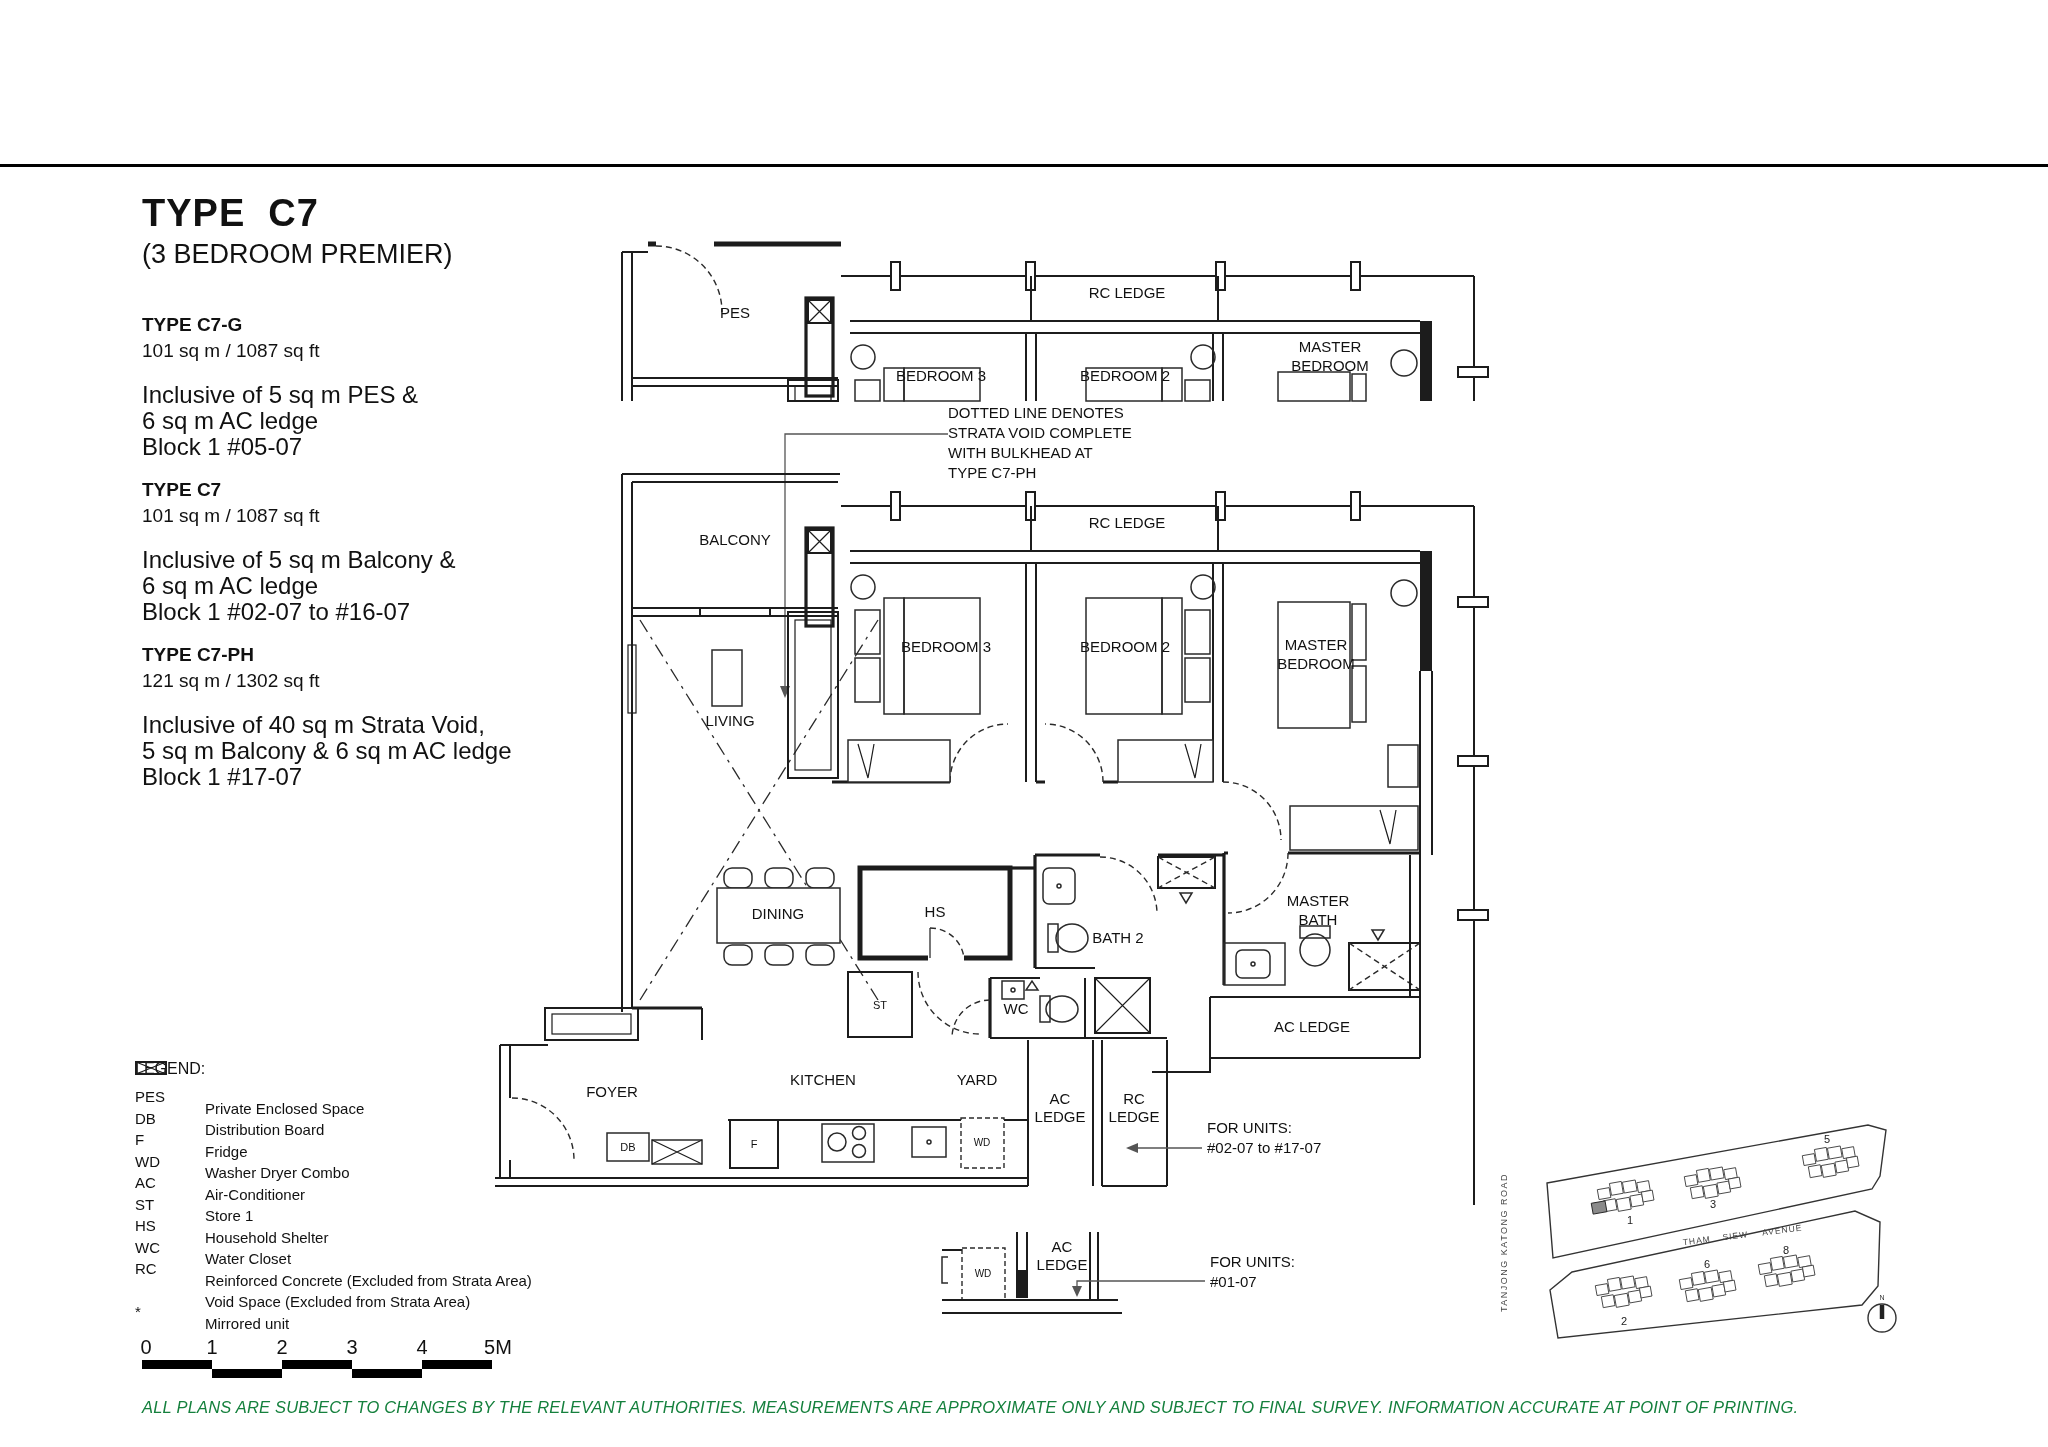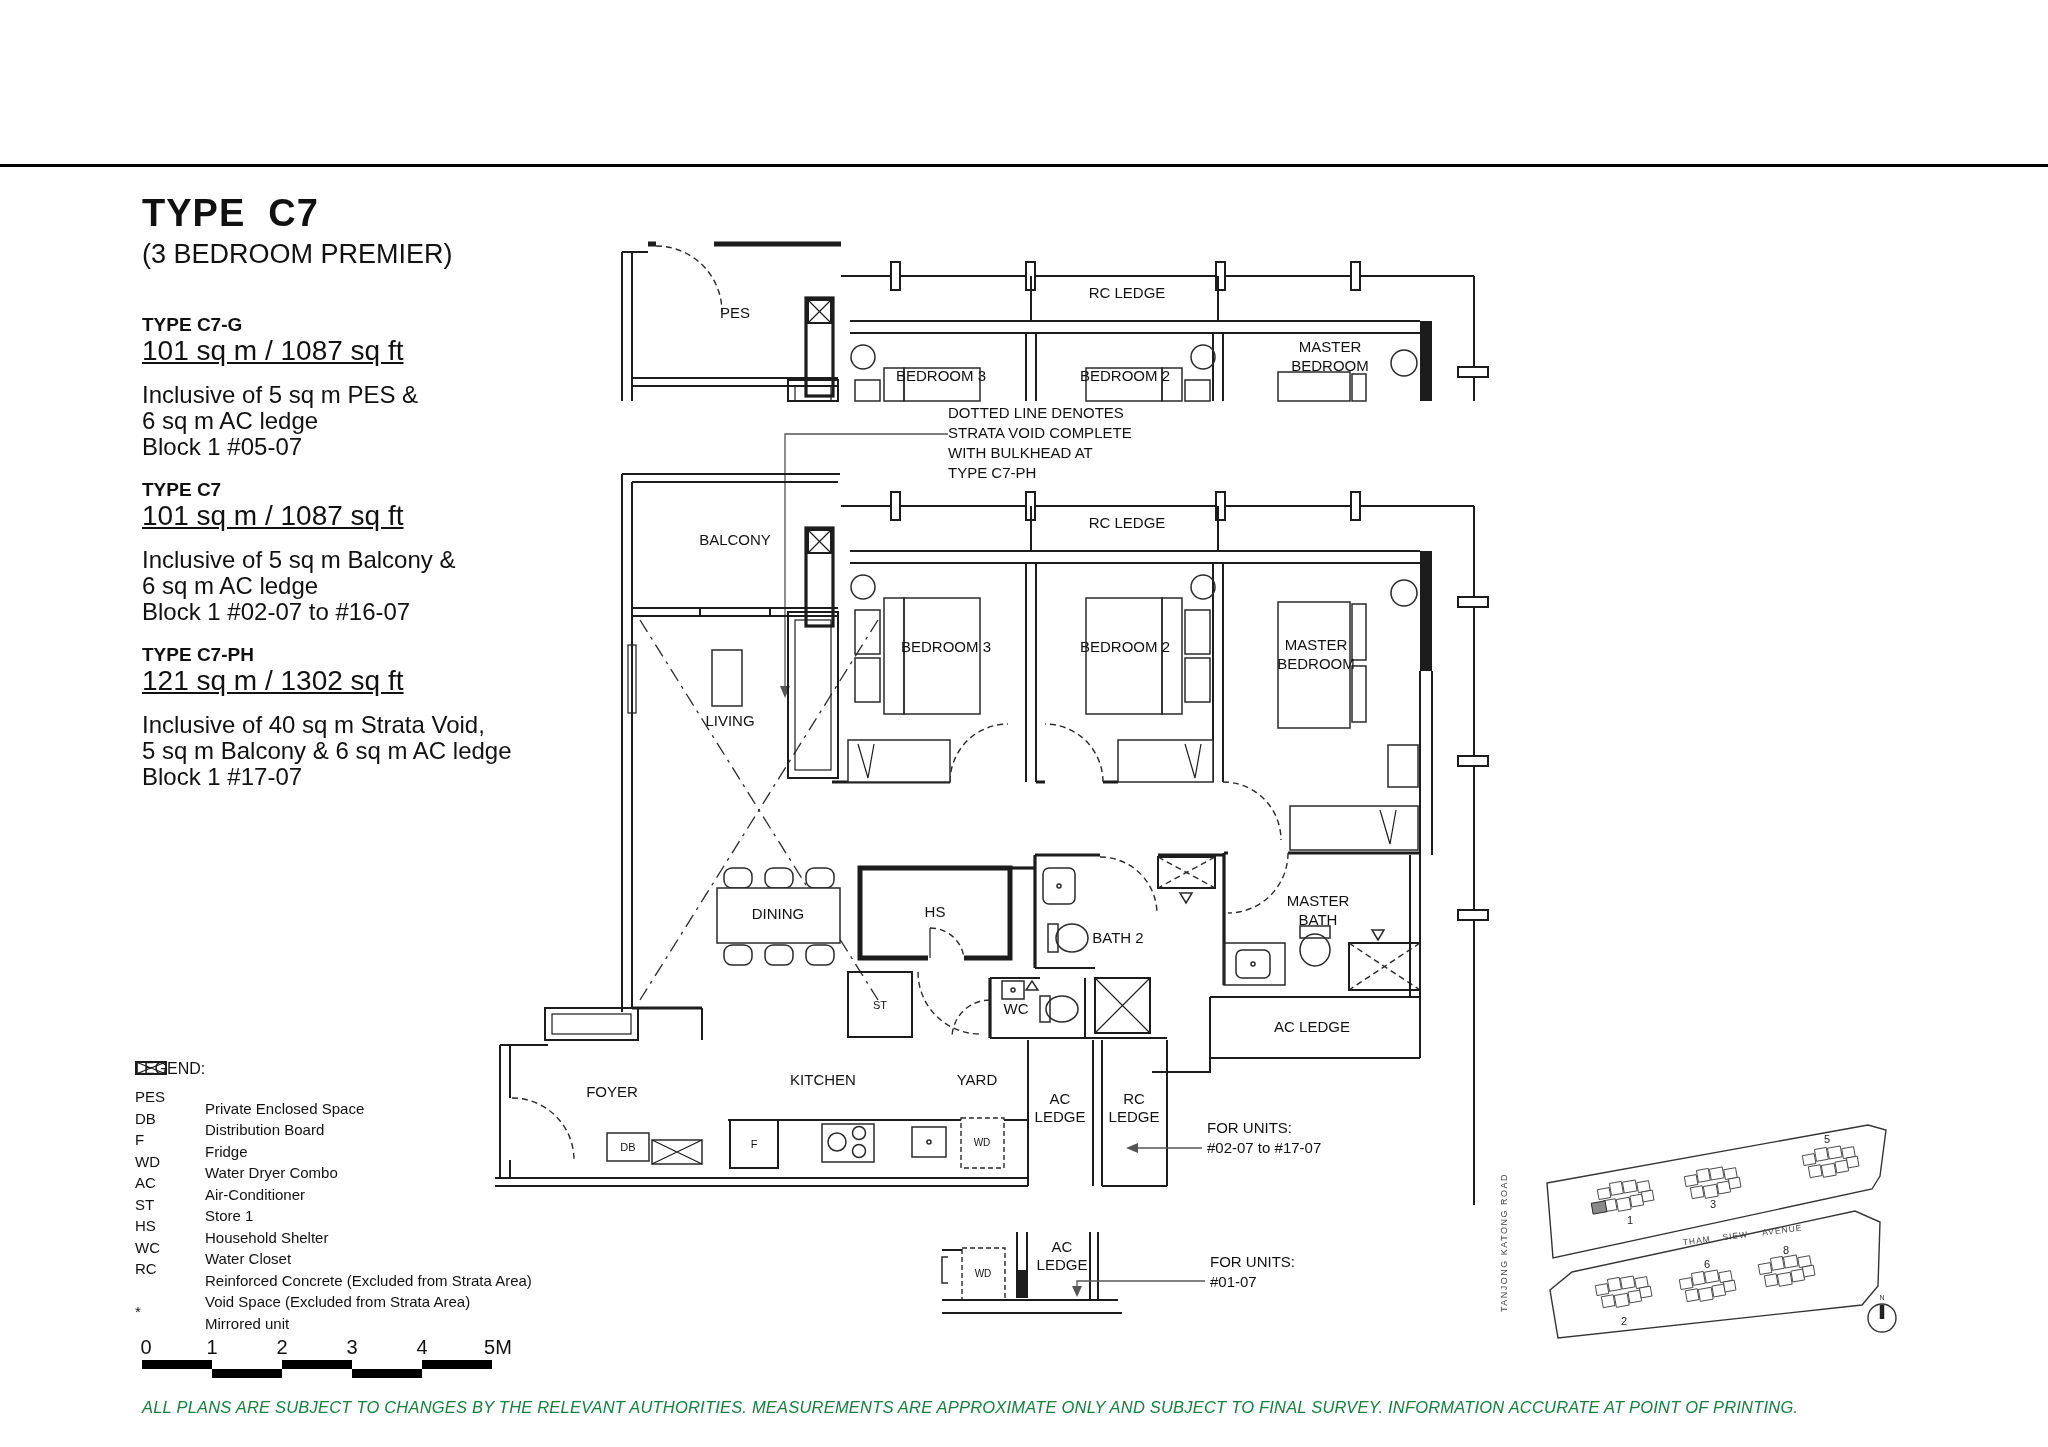--- a/index.html
+++ b/index.html
@@ -4,21 +4,21 @@
 <style>
   html,body{margin:0;padding:0;background:#fff;}
   body{width:2048px;height:1447px;position:relative;font-family:"Liberation Sans",sans-serif;color:#111;overflow:hidden;}
   .topline{position:absolute;left:0;right:0;top:164px;height:3px;background:#000;}
   .leftcol{position:absolute;left:142px;top:192px;width:380px;}
   .title{font-size:38px;font-weight:bold;white-space:pre;letter-spacing:1px;}
   .subtitle{font-size:27px;font-weight:normal;margin-top:4px;}
   .variant{position:absolute;left:142px;width:420px;}
   .v0{top:312px}.v1{top:477px}.v2{top:642px}
   .vname{font-size:19px;font-weight:bold;line-height:26px;}
-  .varea{font-size:28px;line-height:26px;text-decoration:underline;}
+  .varea{font-size:19px;line-height:26px;}
   .vlines{margin-top:18px;font-size:24px;line-height:26px;}
   .legend{position:absolute;left:135px;top:1060px;width:420px;}
   .lg-title{font-size:16px;margin-bottom:8px;}
   .lg-row{display:flex;height:21.5px;align-items:center;font-size:15px;}
   .lg-abbr{width:70px;flex:0 0 70px;}
   .lg-desc{flex:1;margin-top:23px;}
   .scalebar{position:absolute;left:142px;top:1336px;width:380px;}
   .sb-nums{position:relative;height:24px;font-size:20px;}
   .sb-nums span{position:absolute;transform:translateX(-50%);}
   .sb-bar{position:relative;height:20px;width:352px;}
@@ -92,21 +92,21 @@
   <div class="lg-row">
       <span class="lg-abbr">DB</span>
       <span class="lg-desc">Distribution Board</span>
     </div>
   <div class="lg-row">
       <span class="lg-abbr">F</span>
       <span class="lg-desc">Fridge</span>
     </div>
   <div class="lg-row">
       <span class="lg-abbr">WD</span>
-      <span class="lg-desc">Water Dryer Combo</span>
+      <span class="lg-desc">Washer Dryer Combo</span>
     </div>
   <div class="lg-row">
       <span class="lg-abbr">AC</span>
       <span class="lg-desc">Air-Conditioner</span>
     </div>
   <div class="lg-row">
       <span class="lg-abbr">ST</span>
       <span class="lg-desc">Store 1</span>
     </div>
   <div class="lg-row">

